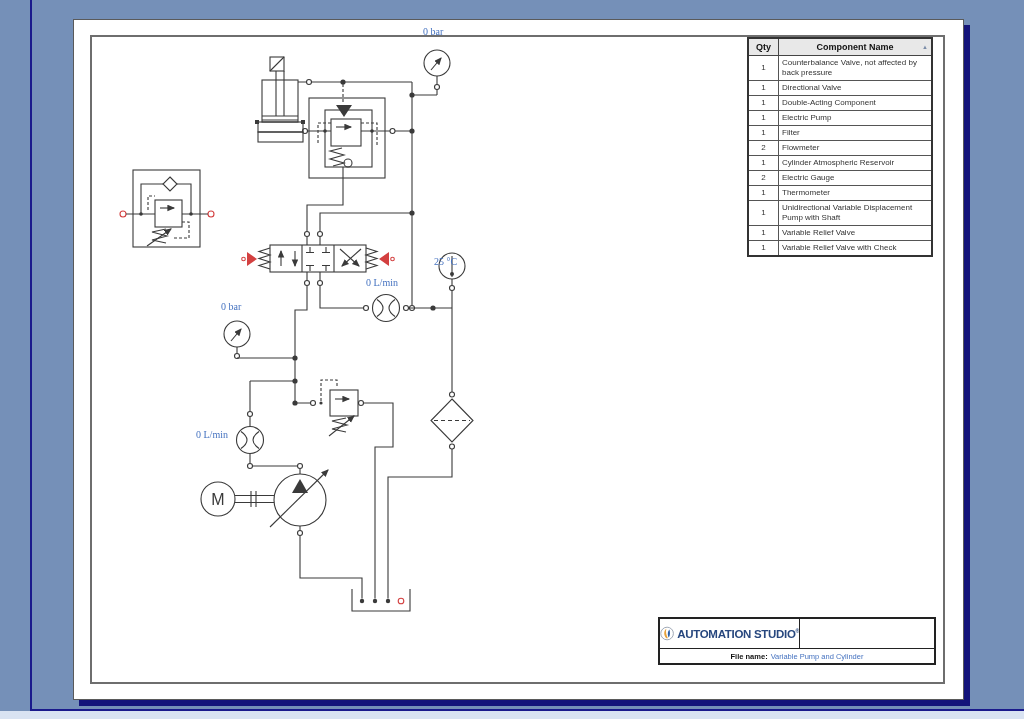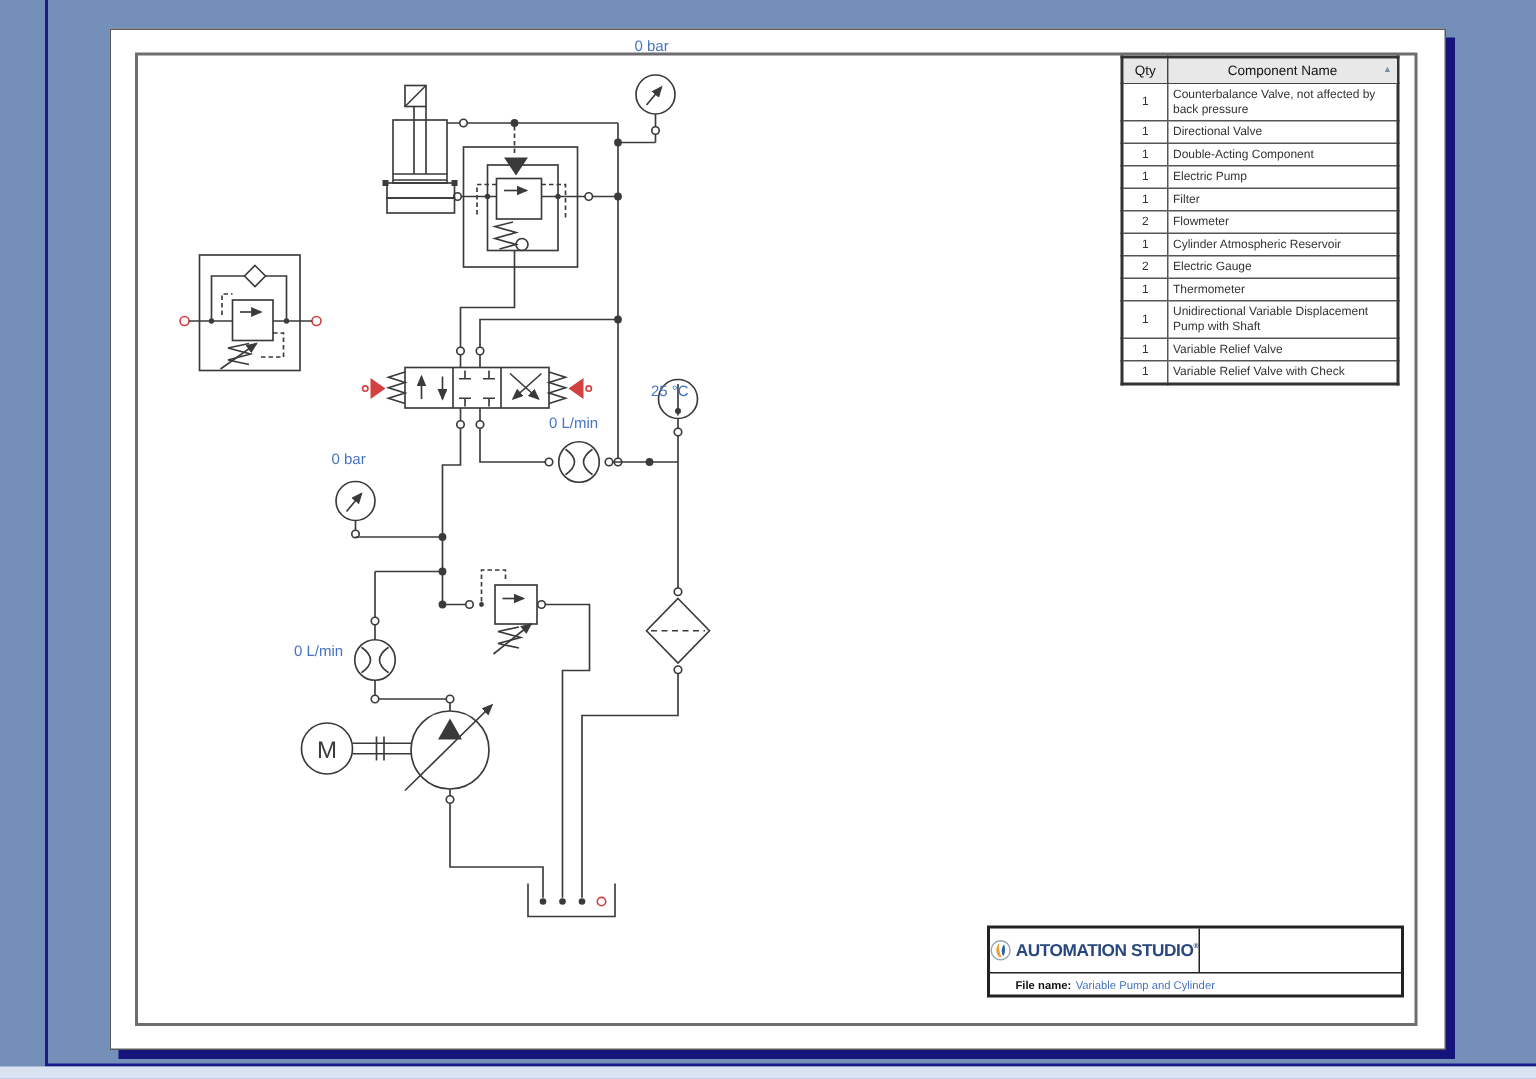--- a/index.html
+++ b/index.html
@@ -7,45 +7,45 @@
     font-family:"Liberation Sans",sans-serif;}
   #left-vline{position:absolute;left:30px;top:0;width:2px;height:710px;background:#1A1A8C;}
   #bottom-hline{position:absolute;left:30px;top:709px;width:994px;height:2px;background:#1A1A8C;}
   #bottom-strip{position:absolute;left:0;top:711px;width:1024px;height:8px;background:#D9E3F2;}
   #page{position:absolute;left:73px;top:19px;width:889px;height:679px;background:#fff;
     box-shadow:6px 6px 0 #14147A;border:1px solid #5a5a5a;}
   #frame{position:absolute;left:16px;top:15px;width:851px;height:645px;border:2px solid #6e6e6e;}
   #schematic-svg{position:absolute;left:0;top:0;width:1024px;height:719px;pointer-events:none;}
   #schematic-svg g{pointer-events:all;}
 
-  .diagram-label{position:absolute;font-size:10px;color:#4673C0;white-space:nowrap;}
+  .diagram-label{position:absolute;font-size:10px;color:#4673C0;white-space:nowrap;font-family:Liberation Serif, serif;}
 
   
   #bom-wrap{position:absolute;left:747px;top:37px;width:186px;}
   #bom-wrap table{width:100%;border-collapse:collapse;border:2px solid #333;background:#fff;}
-  #bom-wrap th{background:#E8E8E8;border:1px solid #444;font-size:9px;font-weight:normal;
+  #bom-wrap th{background:#E8E8E8;border:1px solid #444;font-size:9px;font-weight:bold;
     color:#111;padding:3px 2px;text-align:center;position:relative;}
   #bom-wrap td{border:1px solid #555;font-size:8px;color:#333;line-height:1.25;}
   #bom-wrap td.qty{width:27px;text-align:center;}
   #bom-wrap td.name{padding:2px 3px;}
   .sort-arrow{position:absolute;right:3px;top:50%;transform:translateY(-50%);
     font-size:6px;color:#7A8CA8;}
 
   
   #title-block{position:absolute;left:658px;top:617px;width:274px;background:#fff;
     border:2px solid #222;font-size:7.5px;color:#111;}
   .tb-top{display:flex;height:29px;border-bottom:1px solid #222;}
   .tb-logo{width:139px;border-right:1px solid #222;display:flex;align-items:center;
     justify-content:center;gap:3px;}
   .tb-brand{font-weight:bold;font-size:11.5px;color:#27477E;letter-spacing:-0.3px;white-space:nowrap;}
   .tb-reg{font-size:5px;color:#27477E;vertical-align:super;}
   .tb-dates{flex:1;display:flex;flex-direction:column;}
   .tb-date{flex:1;display:flex;align-items:center;padding:0 3px;}
   .tb-date:first-child{border-bottom:1px solid #222;}
-  .tb-row{height:14px;display:flex;align-items:center;padding:0 17px;border-bottom:1px solid #222;}
+  .tb-row{height:14px;display:flex;align-items:center;padding:0 17px;border-bottom:1px solid #222;justify-content:center;}
   .tb-row:last-child{border-bottom:none;}
   .tb-label{font-weight:bold;margin-right:3px;white-space:nowrap;}
   .tb-value{color:#4673C0;white-space:nowrap;}
 </style>
 </head>
 <body>
 
 <div id="desktop">
   <div id="left-vline"></div>
   <div id="bottom-hline"></div>

